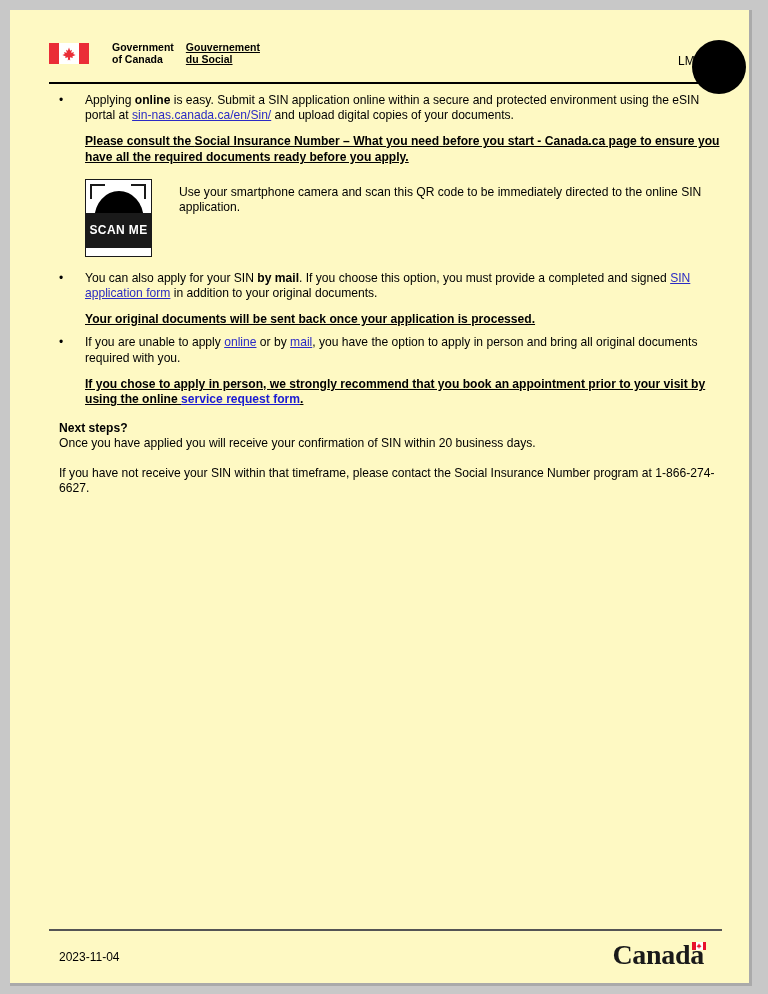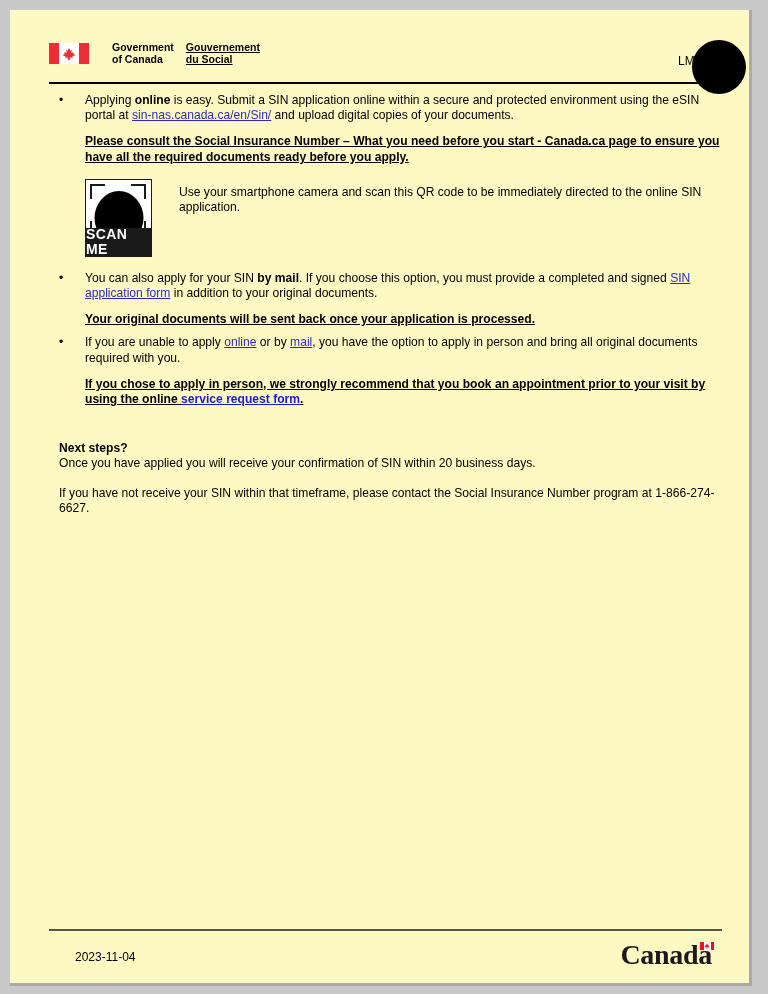--- a/index.html
+++ b/index.html
@@ -191,26 +191,26 @@
     top: 50%;
     transform: translate(-50%, -50%);
     width: 49px;
     height: 54px;
     border-radius: 50%;
     background: #000000;
   }
   .scan-me {
     position: absolute;
     left: 0;
-    bottom: 0;
+    bottom: 8px;
     width: 100%;
-    height: 28px;
+    height: 35px;
     background: #1a1a1a;
     color: #ffffff;
-    font-size: 14px;
+    font-size: 12px;
     font-weight: bold;
     letter-spacing: 0.4px;
     display: flex;
     align-items: center;
     justify-content: center;
   }
   .qr-text {
     margin-left: 27px;
     padding-top: 6px;
     font-size: 12.1px;
@@ -233,33 +233,32 @@
   .footer-row {
     position: relative;
     margin-top: 16px;
     height: 32px;
   }
   .footer-date {
     position: absolute;
     left: 10px;
     top: 3px;
     font-size: 12px;
-    margin-left: 16px;
   }
   .footer-page {
     position: absolute;
     left: 0;
     top: 3px;
     width: 673px;
     text-align: center;
     font-size: 12px;
   }
   .canada-wordmark {
     position: absolute;
-    right: 8px;
+    right: 16px;
     top: -8px;
     font-family: "Liberation Serif", serif;
     font-size: 28px;
     font-weight: bold;
     letter-spacing: -0.3px;
     color: #1a1a1a;
     padding-right: 2px;
   }
   .canada-wordmark .mini-flag {
     position: absolute;
@@ -366,21 +365,21 @@
         <span class="dot">•</span>
         <span><span>If you are unable to apply </span><a class="link" href="#">online</a><span> or by </span><a class="link" href="#">mail</a><span>, you have the option to apply in person and bring all original documents required with you.</span></span>
       </div>
 
       <div class="spacer-sm"></div>
 
       <div class="para b"><span>If you chose to apply in person, we strongly recommend that you book an appointment prior to your visit by using the online </span><a class="link-bold" href="#">service request form</a><span>.</span></div>
 
       <div class="spacer-md"></div>
 
-      <div style="padding-left:10px;margin-top:20px;">
+      <div style="padding-left:10px;">
         <div class="b">Next steps?</div>
         <div>Once you have applied you will receive your confirmation of SIN within 20 business days.</div>
         <div class="spacer-md"></div>
         <div>If you have not receive your SIN within that timeframe, please contact the Social Insurance Number program at 1-866-274-6627.</div>
       </div>
 
     </div>
   </div>
 
   <div class="footer">

